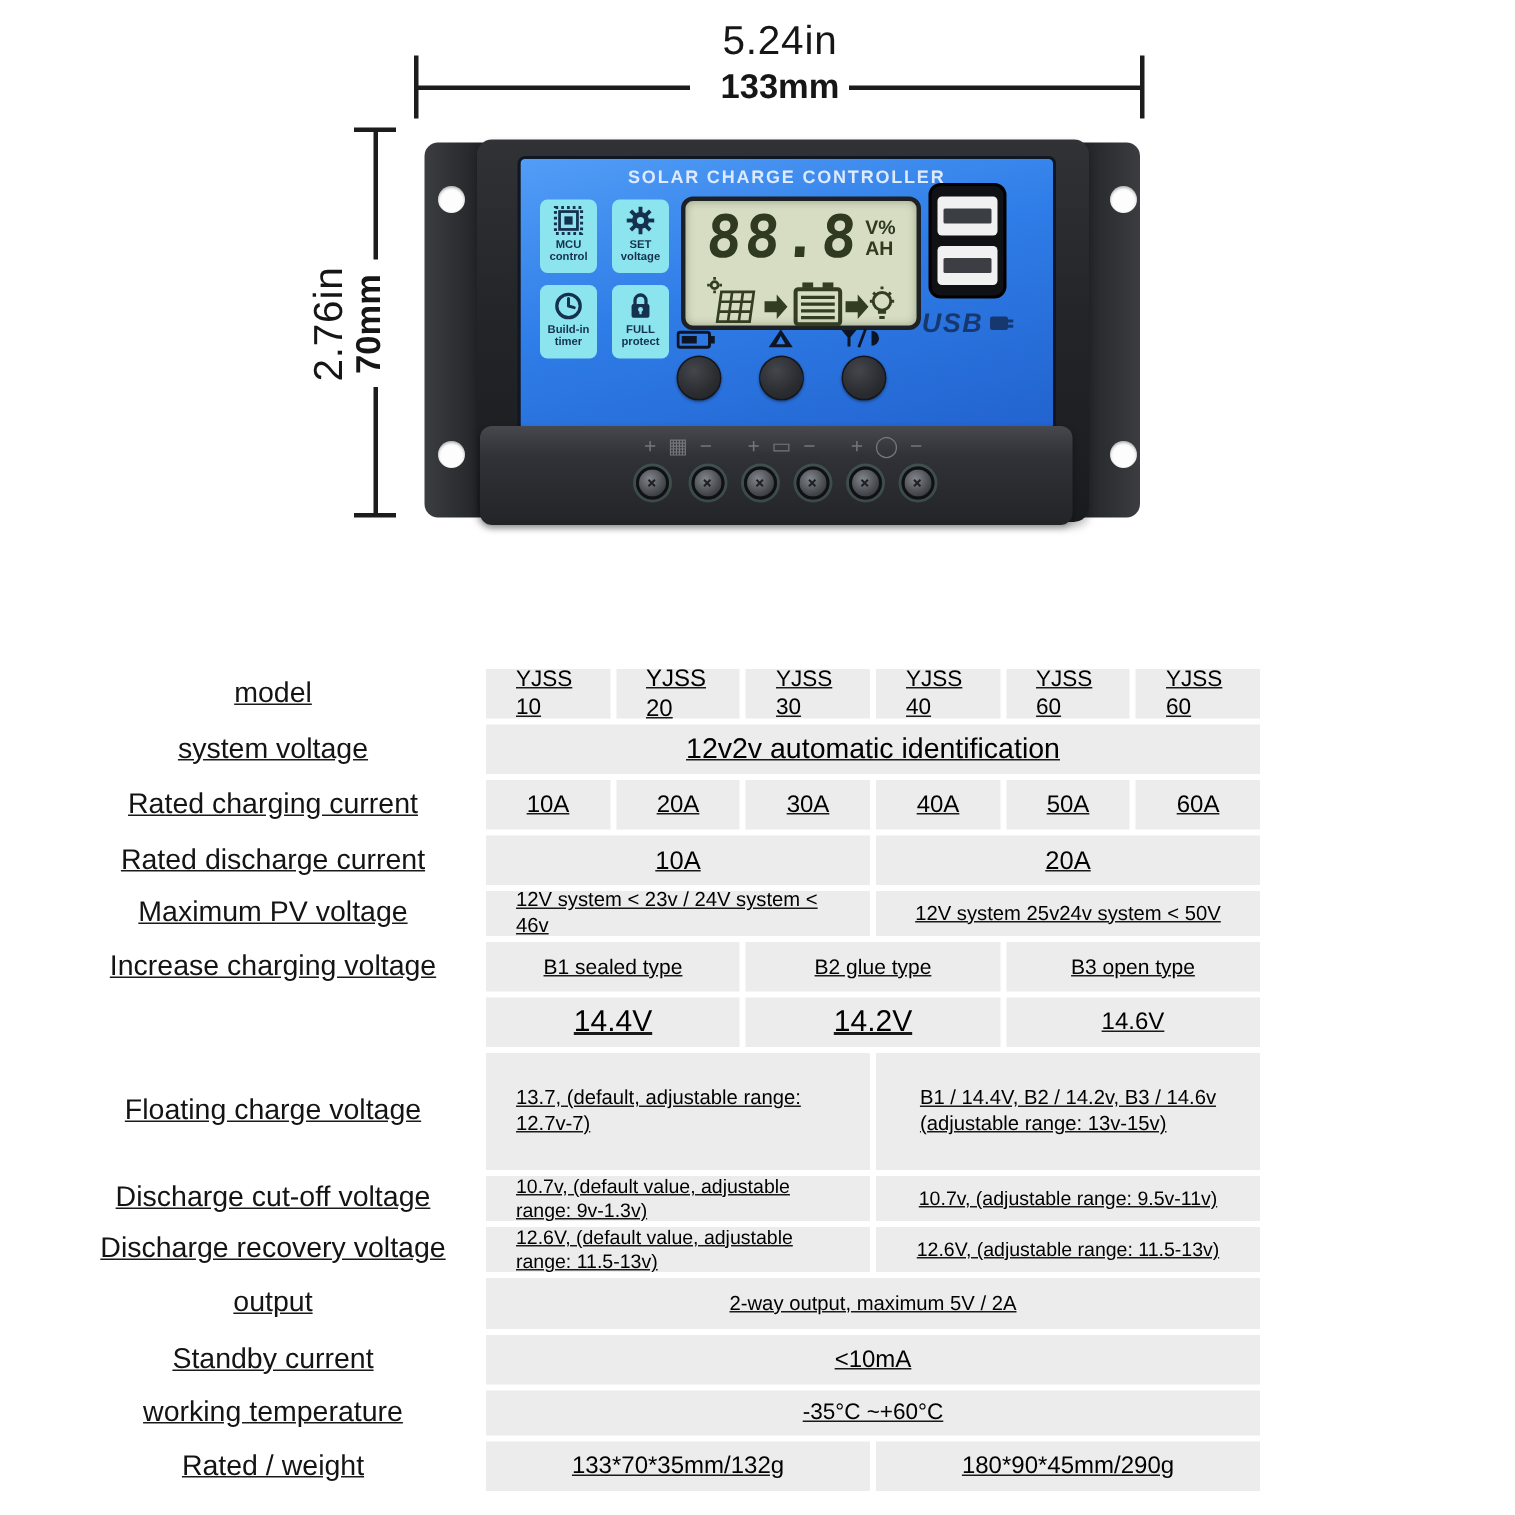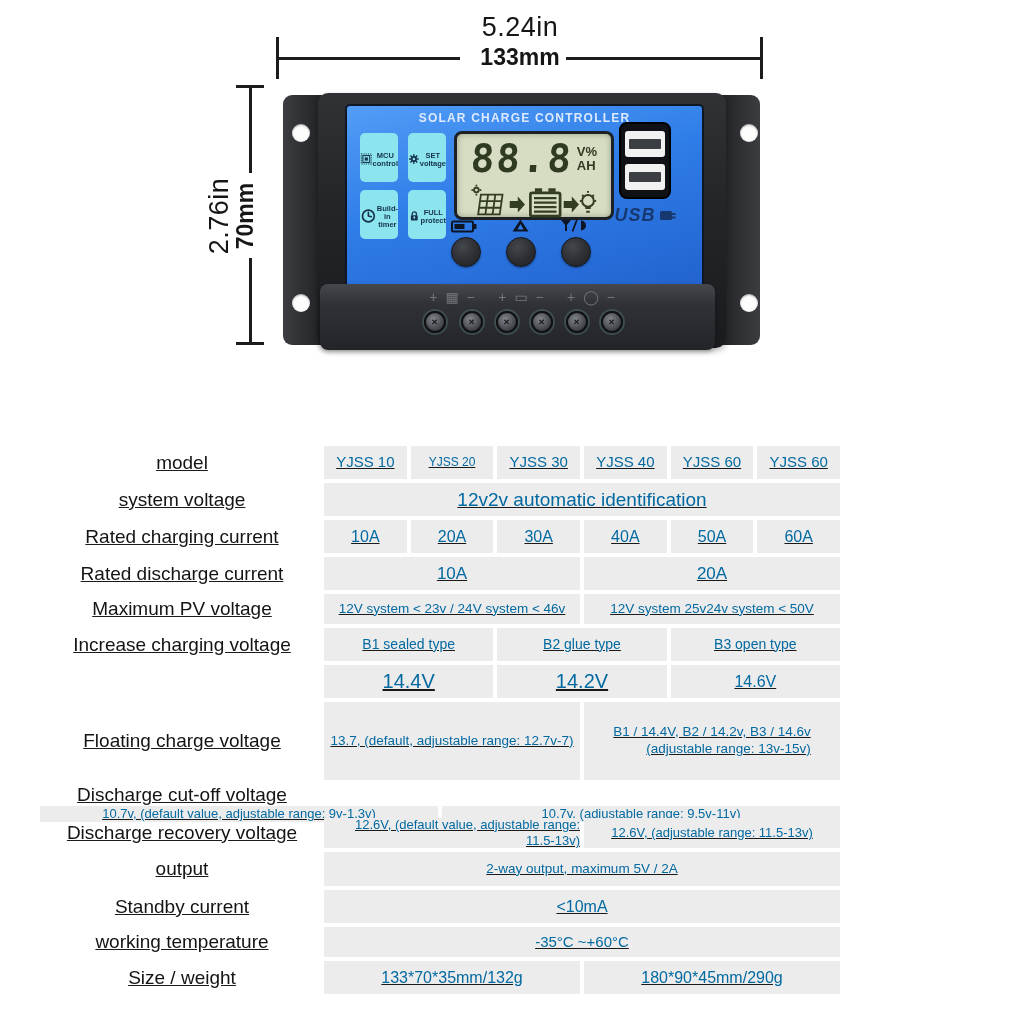--- a/index.html
+++ b/index.html
@@ -25,21 +25,21 @@
     box-shadow:inset 0 1px 2px rgba(0,0,0,.35);}
   #body{position:absolute;left:40px;top:5px;width:408px;height:255px;border-radius:10px;
     background:linear-gradient(180deg,#313236 0%,#242529 45%,#1a1b1e 100%);
     box-shadow:0 3px 6px rgba(0,0,0,.25);}
   #panel{position:absolute;left:67px;top:16px;width:355px;height:180px;border-radius:5px;
     border:2px solid #0f1624;
     background:linear-gradient(165deg,#529df6 0%,#2f7de8 45%,#2263cf 100%);}
   #panel-title{position:absolute;left:0;top:5px;width:100%;text-align:center;
     font-size:12px;font-weight:bold;letter-spacing:1.2px;color:#ddeaff;}
   .badge{position:absolute;width:38px;height:49px;border-radius:5px;background:#8ce4ee;
-    display:flex;flex-direction:row;align-items:center;padding-top:3px;box-sizing:border-box;}
+    display:flex;flex-direction:column;align-items:center;padding-top:3px;box-sizing:border-box;}
   .badge-label{font-size:7.5px;line-height:8px;font-weight:bold;color:#15314d;
     text-align:center;white-space:pre-line;margin-top:1px;}
   #lcd{position:absolute;left:107px;top:25px;width:160px;height:89px;border-radius:8px;
     background:#d6ddc3;border:3px solid #1d2024;box-sizing:border-box;
     box-shadow:inset 0 0 6px rgba(60,70,40,.4);padding:2px 6px;}
   #lcd-top{display:flex;align-items:center;justify-content:center;gap:4px;height:46px;}
   #lcd-value{font-family:"DejaVu Sans Mono",monospace;font-weight:bold;font-size:39px;
     color:#2f3a21;letter-spacing:2px;transform:skewX(-4deg);line-height:40px;}
   #lcd-units{display:flex;flex-direction:column;justify-content:center;font-weight:bold;
     font-size:13px;line-height:14px;color:#2f3a21;}
@@ -68,21 +68,21 @@
   .screw i{font-style:normal;font-weight:bold;font-size:12px;color:#1d1f22;
     transform:rotate(45deg);line-height:12px;}
 
   
   #spec-table{position:absolute;left:40px;top:446px;width:800px;}
   .spec-row{display:flex;margin-bottom:4px;text-decoration:underline;}
   .row-label{width:284px;display:flex;align-items:center;justify-content:center;
     font-size:19px;color:#141414;text-align:center;}
   .row-cells{flex:1;display:flex;gap:4px;}
   .spec-cell{background:#ececec;display:flex;align-items:center;justify-content:center;
-    text-align:right;color:#0369a1;white-space:pre-line;line-height:1.25;padding:0 0;
+    text-align:left;color:#000000;white-space:pre-line;line-height:1.25;padding:0 20px;
     box-sizing:border-box;}
 </style>
 </head>
 <body>
 
 <div id="stage">
 
   <div id="top-dim-in" class="dim-text-lg">5.24in</div>
   <div id="top-dim-mm" class="dim-text-bold">133mm</div>
   <div class="hline" style="left:277px;top:57px;width:183px;"></div>
@@ -253,21 +253,21 @@
           </div>
         </div>
     </div>
   </div>
 
   <div id="spec-table">
       <div class="spec-row" style="height: 33px;">
         <div class="row-label">model</div>
         <div class="row-cells">
           <div class="spec-cell" style="flex: 1 1 0px; font-size: 15px;">YJSS 10</div>
-          <div class="spec-cell" style="flex: 1 1 0px; font-size: 12px;">YJSS 20</div>
+          <div class="spec-cell" style="flex: 1 1 0px; font-size: 16px;">YJSS 20</div>
           <div class="spec-cell" style="flex: 1 1 0px; font-size: 15px;">YJSS 30</div>
           <div class="spec-cell" style="flex: 1 1 0px; font-size: 15px;">YJSS 40</div>
           <div class="spec-cell" style="flex: 1 1 0px; font-size: 15px;">YJSS 60</div>
           <div class="spec-cell" style="flex: 1 1 0px; font-size: 15px;">YJSS 60</div>
         </div>
       </div>
       <div class="spec-row" style="height: 33px;">
         <div class="row-label">system voltage</div>
         <div class="row-cells">
           <div class="spec-cell" style="flex: 6 6 0px; font-size: 19px;">12v2v automatic identification</div>
@@ -315,21 +315,21 @@
         </div>
       </div>
       <div class="spec-row" style="height: 78px;">
         <div class="row-label">Floating charge voltage</div>
         <div class="row-cells">
           <div class="spec-cell" style="flex: 3 3 0px; font-size: 13.5px;">13.7, (default, adjustable range: 12.7v-7)</div>
           <div class="spec-cell" style="flex: 3 3 0px; font-size: 13.5px;">B1 / 14.4V, B2 / 14.2v, B3 / 14.6v
 (adjustable range: 13v-15v)</div>
         </div>
       </div>
-      <div class="spec-row" style="height: 30px; flex-direction: column;">
+      <div class="spec-row" style="height: 30px;">
         <div class="row-label">Discharge cut-off voltage</div>
         <div class="row-cells">
           <div class="spec-cell" style="flex: 3 3 0px; font-size: 13px;">10.7v, (default value, adjustable range: 9v-1.3v)</div>
           <div class="spec-cell" style="flex: 3 3 0px; font-size: 13px;">10.7v, (adjustable range: 9.5v-11v)</div>
         </div>
       </div>
       <div class="spec-row" style="height: 30px;">
         <div class="row-label">Discharge recovery voltage</div>
         <div class="row-cells">
           <div class="spec-cell" style="flex: 3 3 0px; font-size: 13px;">12.6V, (default value, adjustable range: 11.5-13v)</div>
@@ -348,21 +348,21 @@
           <div class="spec-cell" style="flex: 6 6 0px; font-size: 16px;">&lt;10mA</div>
         </div>
       </div>
       <div class="spec-row" style="height: 30px;">
         <div class="row-label">working temperature</div>
         <div class="row-cells">
           <div class="spec-cell" style="flex: 6 6 0px; font-size: 15px;">-35°C ~+60°C</div>
         </div>
       </div>
       <div class="spec-row" style="height: 33px;">
-        <div class="row-label">Size / weight</div>
+        <div class="row-label">Rated / weight</div>
         <div class="row-cells">
           <div class="spec-cell" style="flex: 3 3 0px; font-size: 16px;">133*70*35mm/132g</div>
           <div class="spec-cell" style="flex: 3 3 0px; font-size: 16px;">180*90*45mm/290g</div>
         </div>
       </div>
     </div>
 
 </div>
 
 </body></html>

